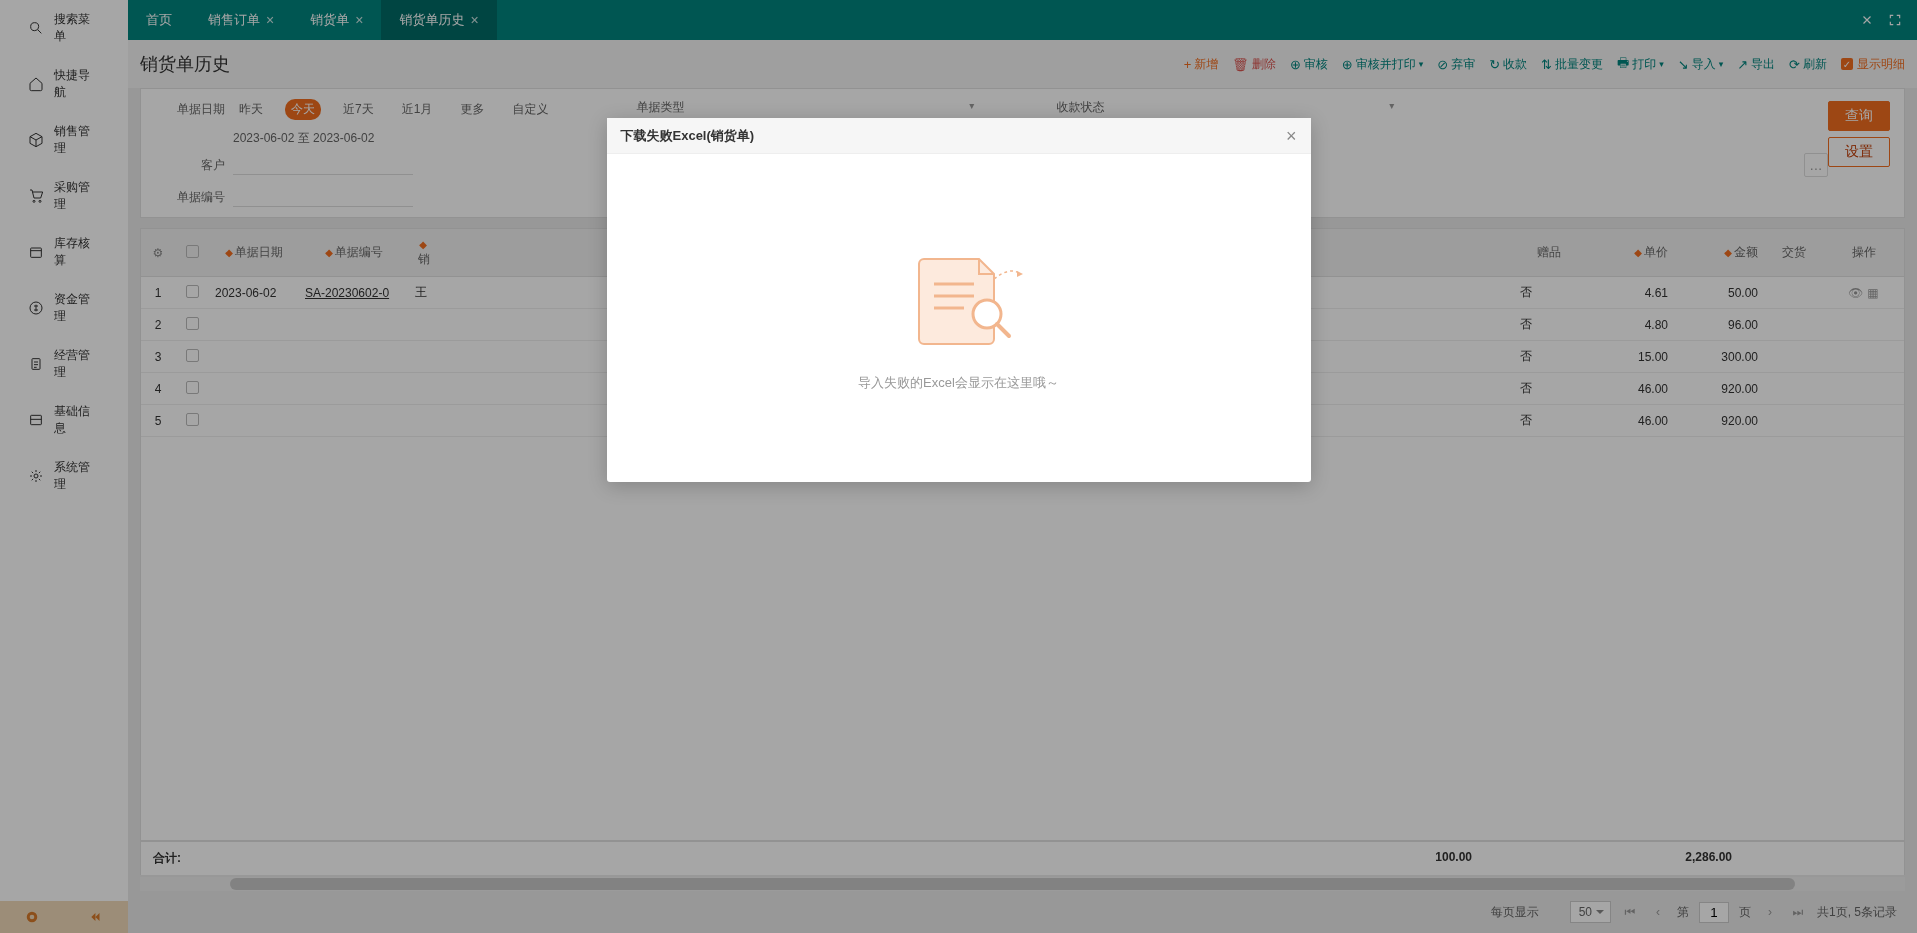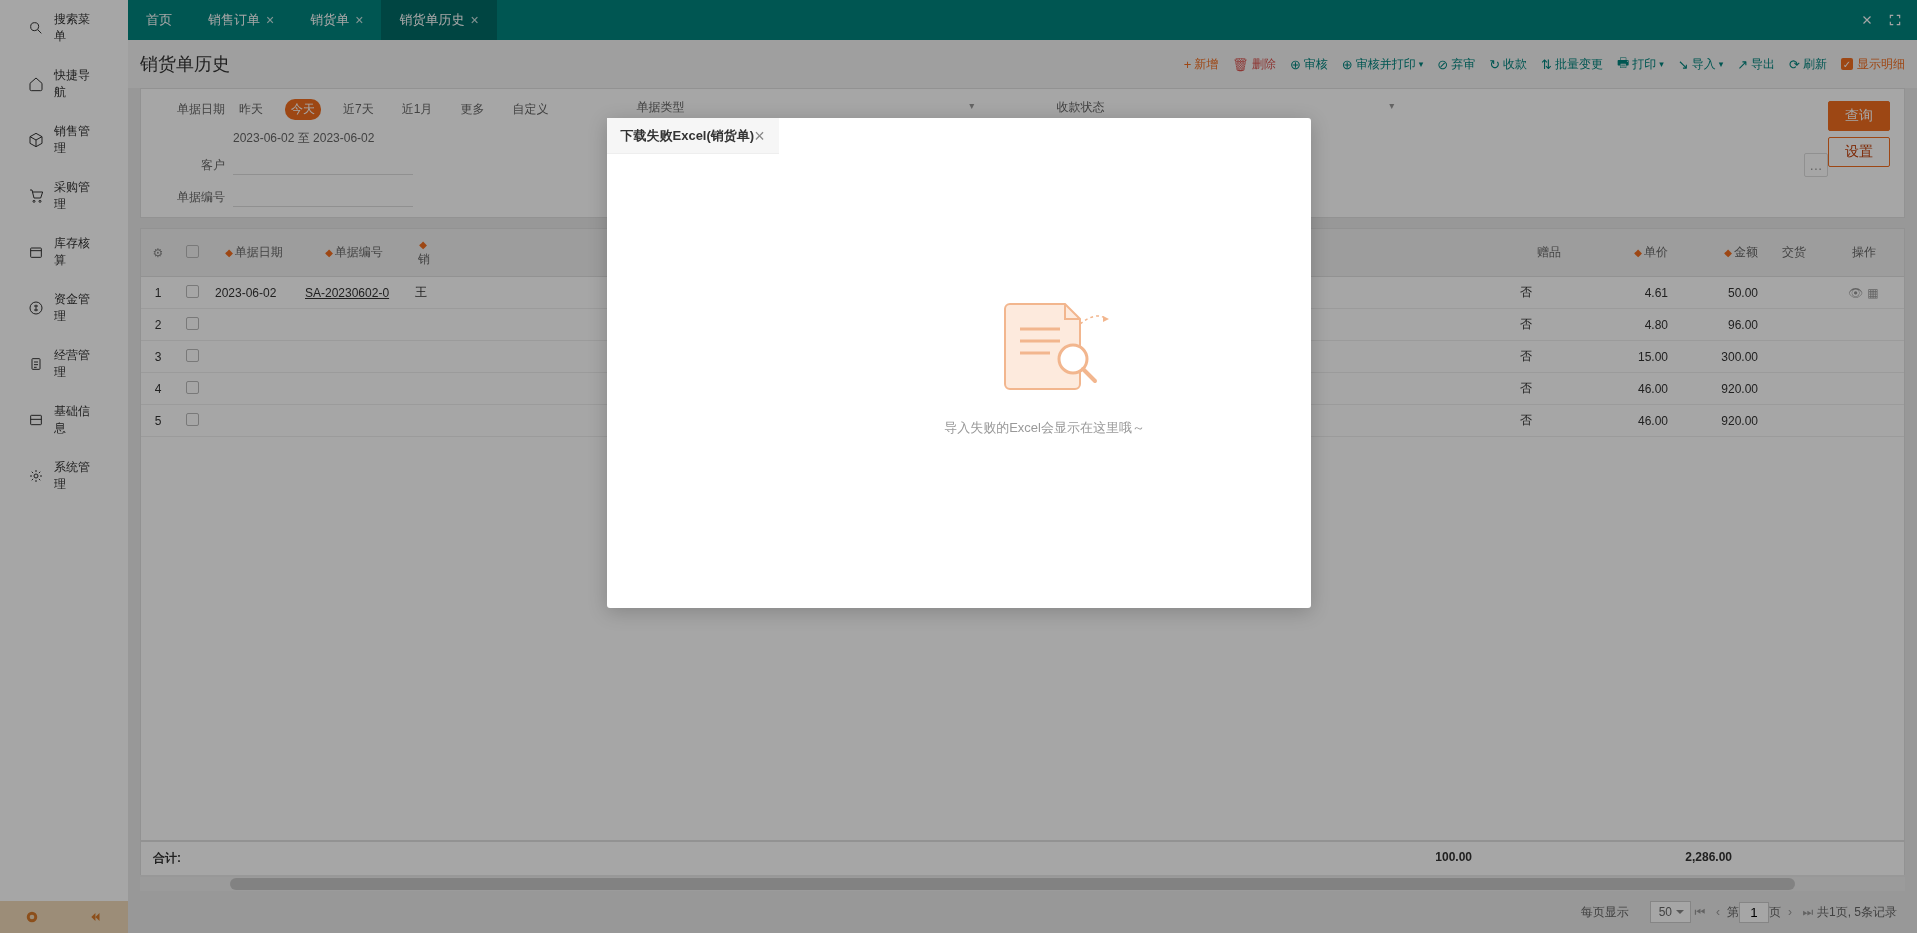--- a/index.html
+++ b/index.html
@@ -78,29 +78,29 @@
     
     .sum-row { background: #fff; border-top: 1px solid #e0e0e0; display: flex; padding: 8px 12px; margin: 0 12px; border-left: 1px solid #e0e0e0; border-right: 1px solid #e0e0e0; }
     .sum-label { font-weight: bold; }
     .sum-v1 { margin-left: auto; width: 200px; text-align: right; font-weight: bold; }
     .sum-v2 { width: 260px; text-align: right; font-weight: bold; }
     .sum-pad { width: 160px; }
     
     .hscroll { height: 14px; margin: 2px 12px 0; background: #eee; position: relative; }
     .hscroll-thumb { position: absolute; left: 90px; right: 110px; top: 1px; height: 12px; background: #c8c8c8; border-radius: 6px; }
     
-    .pager { display: flex; align-items: center; justify-content: flex-end; padding: 10px 20px; gap: 0; color: #666; }
+    .pager { display: flex; align-items: center; justify-content: flex-end; padding: 10px 20px; gap: 10px; color: #666; }
     .pager-select { border: 1px solid #ccc; padding: 3px 18px 3px 8px; position: relative; background: #fff; margin-left: 21px; }
     .pager-select::after { content: ""; position: absolute; right: 6px; top: 8px; border: 4px solid transparent; border-top-color: #888; }
     .pager-btn { width: 18px; text-align: center; color: #999; cursor: pointer; }
     .pager-input { width: 30px; border: 1px solid #ccc; text-align: center; padding: 2px 0; }
     
     
     .overlay { position: absolute; inset: 0; background: rgba(0,0,0,0.35); display: flex; align-items: flex-start; justify-content: center; padding-top: 118px; }
-    .modal { width: 704px; height: 490px; background: #fff; border-radius: 3px; box-shadow: 0 4px 20px rgba(0,0,0,0.2); display: flex; flex-direction: row; }
+    .modal { width: 704px; height: 364px; background: #fff; border-radius: 3px; box-shadow: 0 4px 20px rgba(0,0,0,0.2); display: flex; flex-direction: column; }
     .modal-header { height: 36px; background: #f6f6f6; display: flex; align-items: center; padding: 0 14px; border-bottom: 1px solid #eee; }
     .modal-title { font-weight: bold; font-size: 13px; }
     .modal-close { margin-left: auto; font-size: 18px; color: #888; cursor: pointer; line-height: 1; }
     .modal-body { flex: 1; display: flex; flex-direction: column; align-items: center; justify-content: center; }
     .empty-ill { width: 140px; height: 110px; margin-bottom: 20px; }
     .empty-text { color: #999; font-size: 13px; }
   </style>
 </head>
 <body>
 

